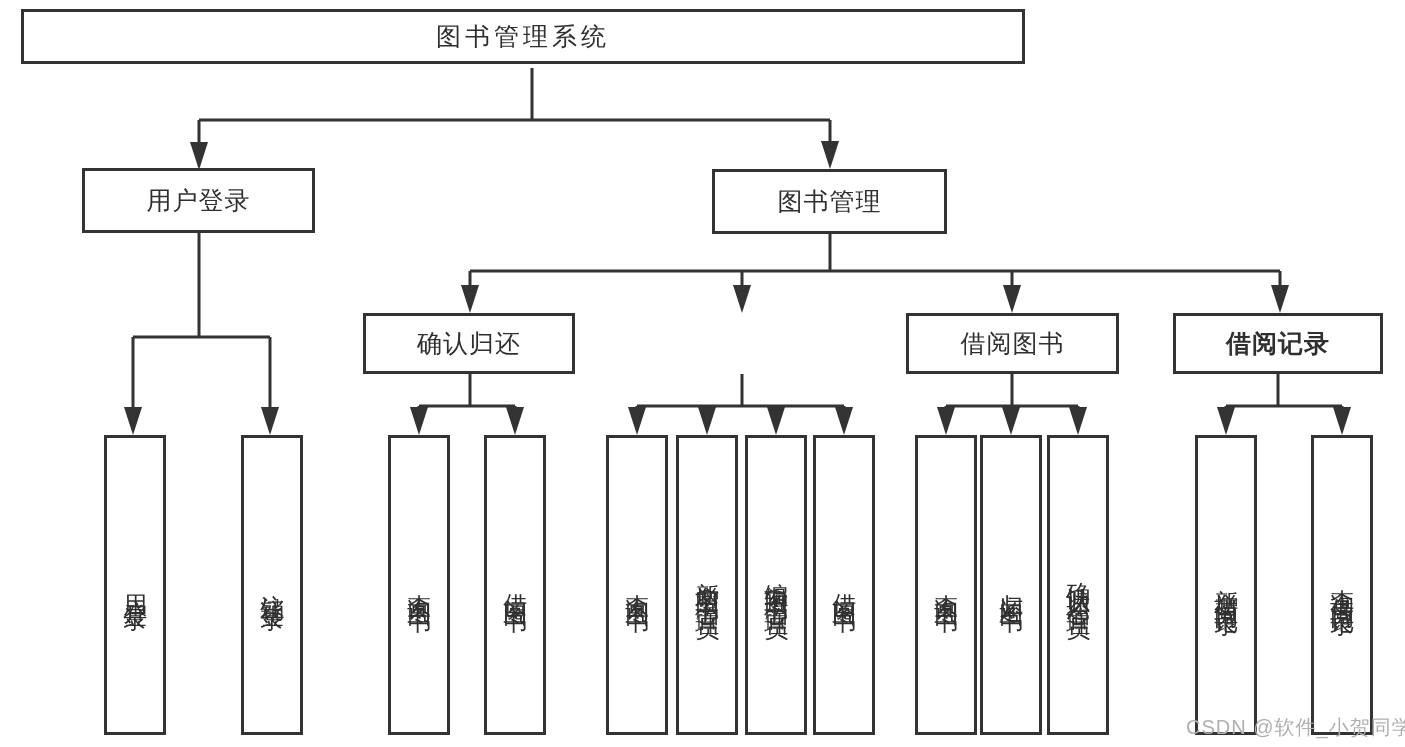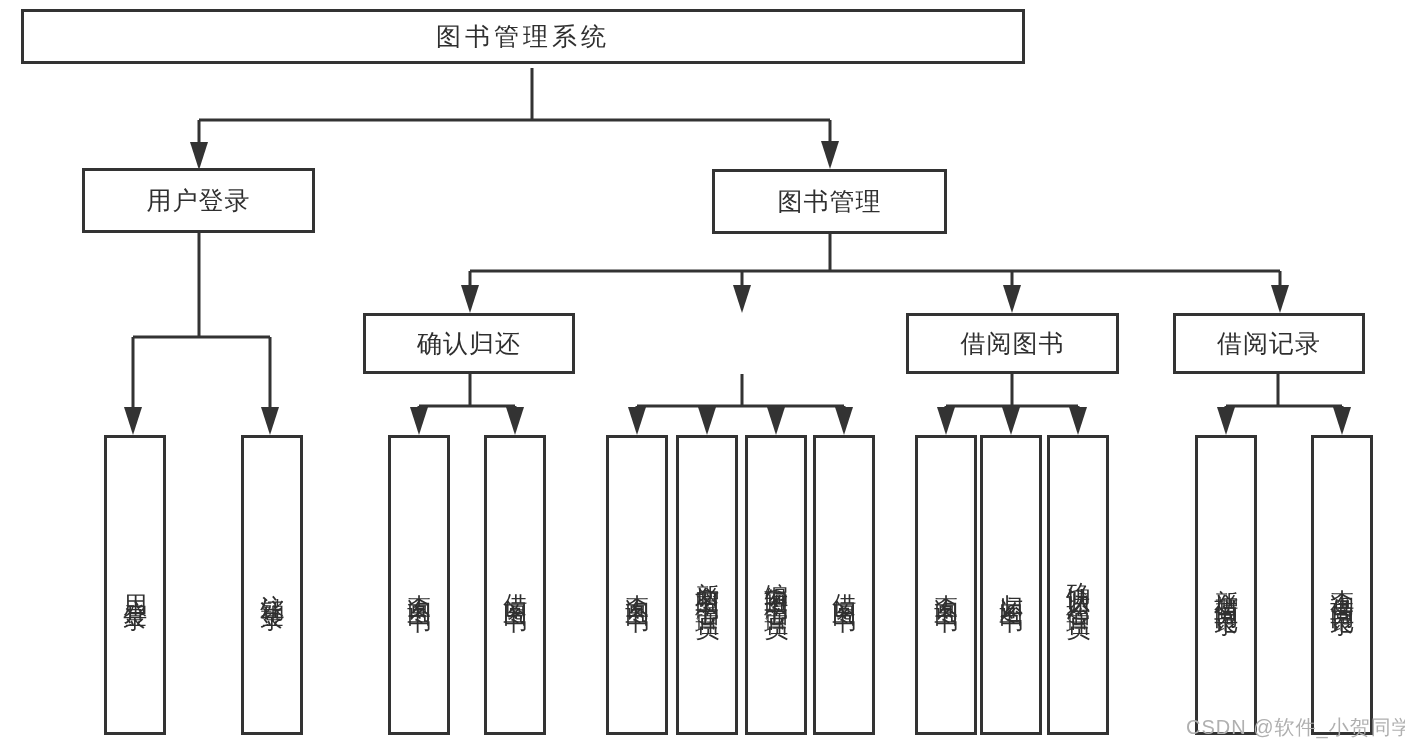--- a/index.html
+++ b/index.html
@@ -93,21 +93,21 @@
     </g>
   </svg>
 
   <div class="box root-box" style="left:21px; top:9px; width:1004px; height:55px;">图书管理系统</div>
 
   <div class="box hlabel" style="left:82px; top:168px; width:233px; height:65px;">用户登录</div>
   <div class="box hlabel" style="left:712px; top:169px; width:235px; height:65px;text-align:right;">图书管理</div>
 
   <div class="box hlabel" style="left:363px; top:313px; width:212px; height:61px;">确认归还</div>
   <div class="box hlabel" style="left:906px; top:313px; width:213px; height:61px;">借阅图书</div>
-  <div class="box hlabel" style="left:1173px; top:313px; width:192px; height:61px;">借阅记录</div>
+  <div class="box hlabel" style="left:1173px; top:313px; width:210px; height:61px;font-weight:bold;">借阅记录</div>
 
   <div class="box leaf" style="left:104px;">
     <span class="vtext">用户登录</span>
   </div>
   <div class="box leaf" style="left:241px;">
     <span class="vtext">注销登录</span>
   </div>
 
   <div class="box leaf" style="left:388px;">
     <span class="vtext">查询图书</span>

